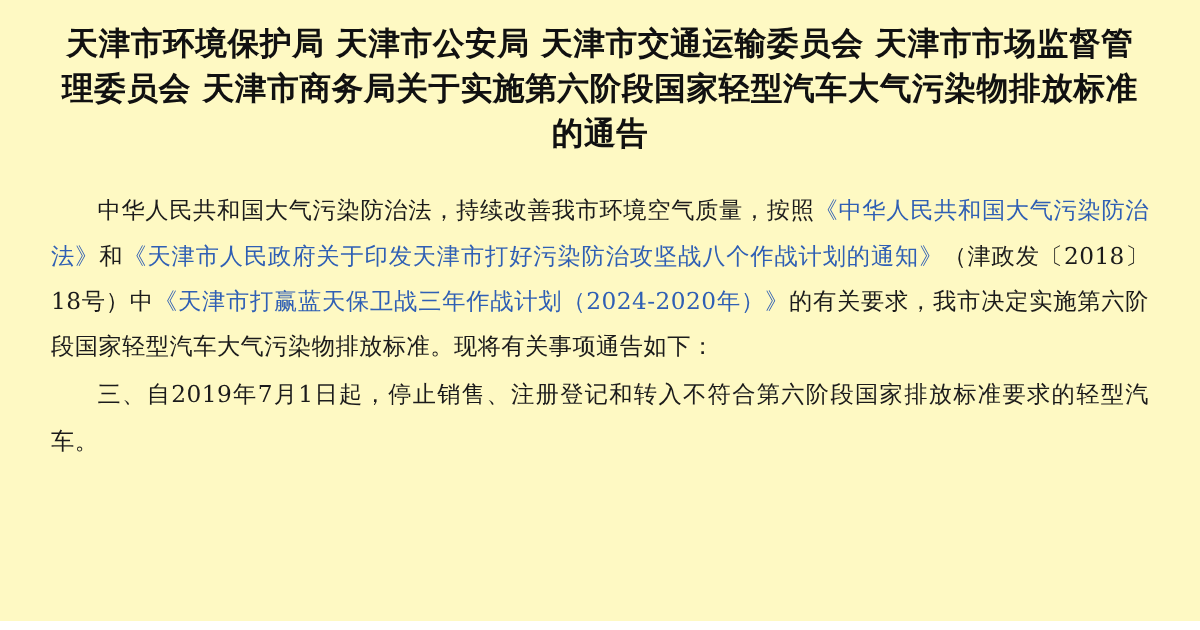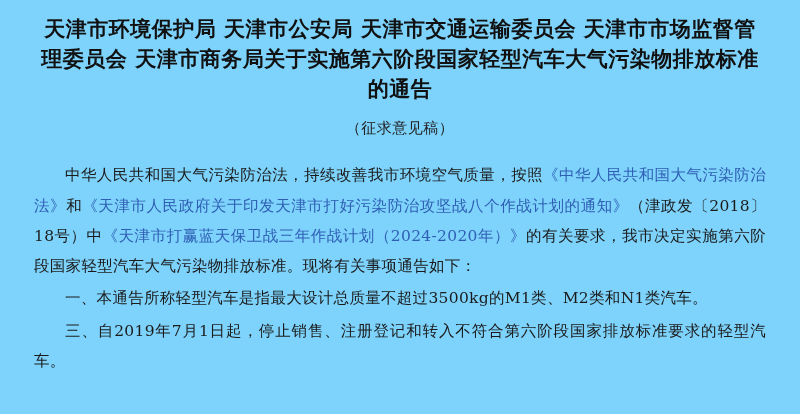--- a/index.html
+++ b/index.html
@@ -13,21 +13,21 @@
     font-family: "DejaVu Sans", "Liberation Sans", sans-serif;
     color: #1a1a1a;
     overflow: hidden;
   }
   .page {
     position: relative;
     width: 800px;
     height: 420px;
     box-sizing: border-box;
     padding: 14px 34px 0 34px;
-    background: #7dd3fc;
+    background: #fef9c3;
   }
   .doc-title {
     font-family: "DejaVu Serif", "Liberation Serif", serif;
     font-weight: bold;
     font-size: 21px;
     line-height: 1.42;
     text-align: center;
     letter-spacing: 0.5px;
     color: #111111;
     margin: 0 4px 0 4px;
@@ -68,22 +68,20 @@
     background: #ffffff;
   }
 </style>
 </head>
 <body>
 
 <div class="page">
 
   <h1 class="doc-title">天津市环境保护局 天津市公安局 天津市交通运输委员会 天津市市场监督管理委员会 天津市商务局关于实施第六阶段国家轻型汽车大气污染物排放标准的通告</h1>
 
-  <div class="doc-subtitle">（征求意见稿）</div>
 
   <div class="body-text">
     <p class="para indent"><span>中华人民共和国大气污染防治法，持续改善我市环境空气质量，按照</span><span class="blue">《中华人民共和国大气污染防治法》</span><span>和</span><span class="blue">《天津市人民政府关于印发天津市打好污染防治攻坚战八个作战计划的通知》</span><span>（津政发〔2018〕18号）中</span><span class="blue">《天津市打赢蓝天保卫战三年作战计划（2024-2020年）》</span><span>的有关要求，我市决定实施第六阶段国家轻型汽车大气污染物排放标准。现将有关事项通告如下：</span></p>
-    <p class="para indent"><span>一、本通告所称轻型汽车是指最大设计总质量不超过3500kg的M1类、M2类和N1类汽车。</span></p>
     <p class="para indent"><span>三、自2019年7月1日起，停止销售、注册登记和转入不符合第六阶段国家排放标准要求的轻型汽车。</span></p>
   </div>
 
   <div class="cut-bottom"></div>
 </div>
 
 </body></html>

